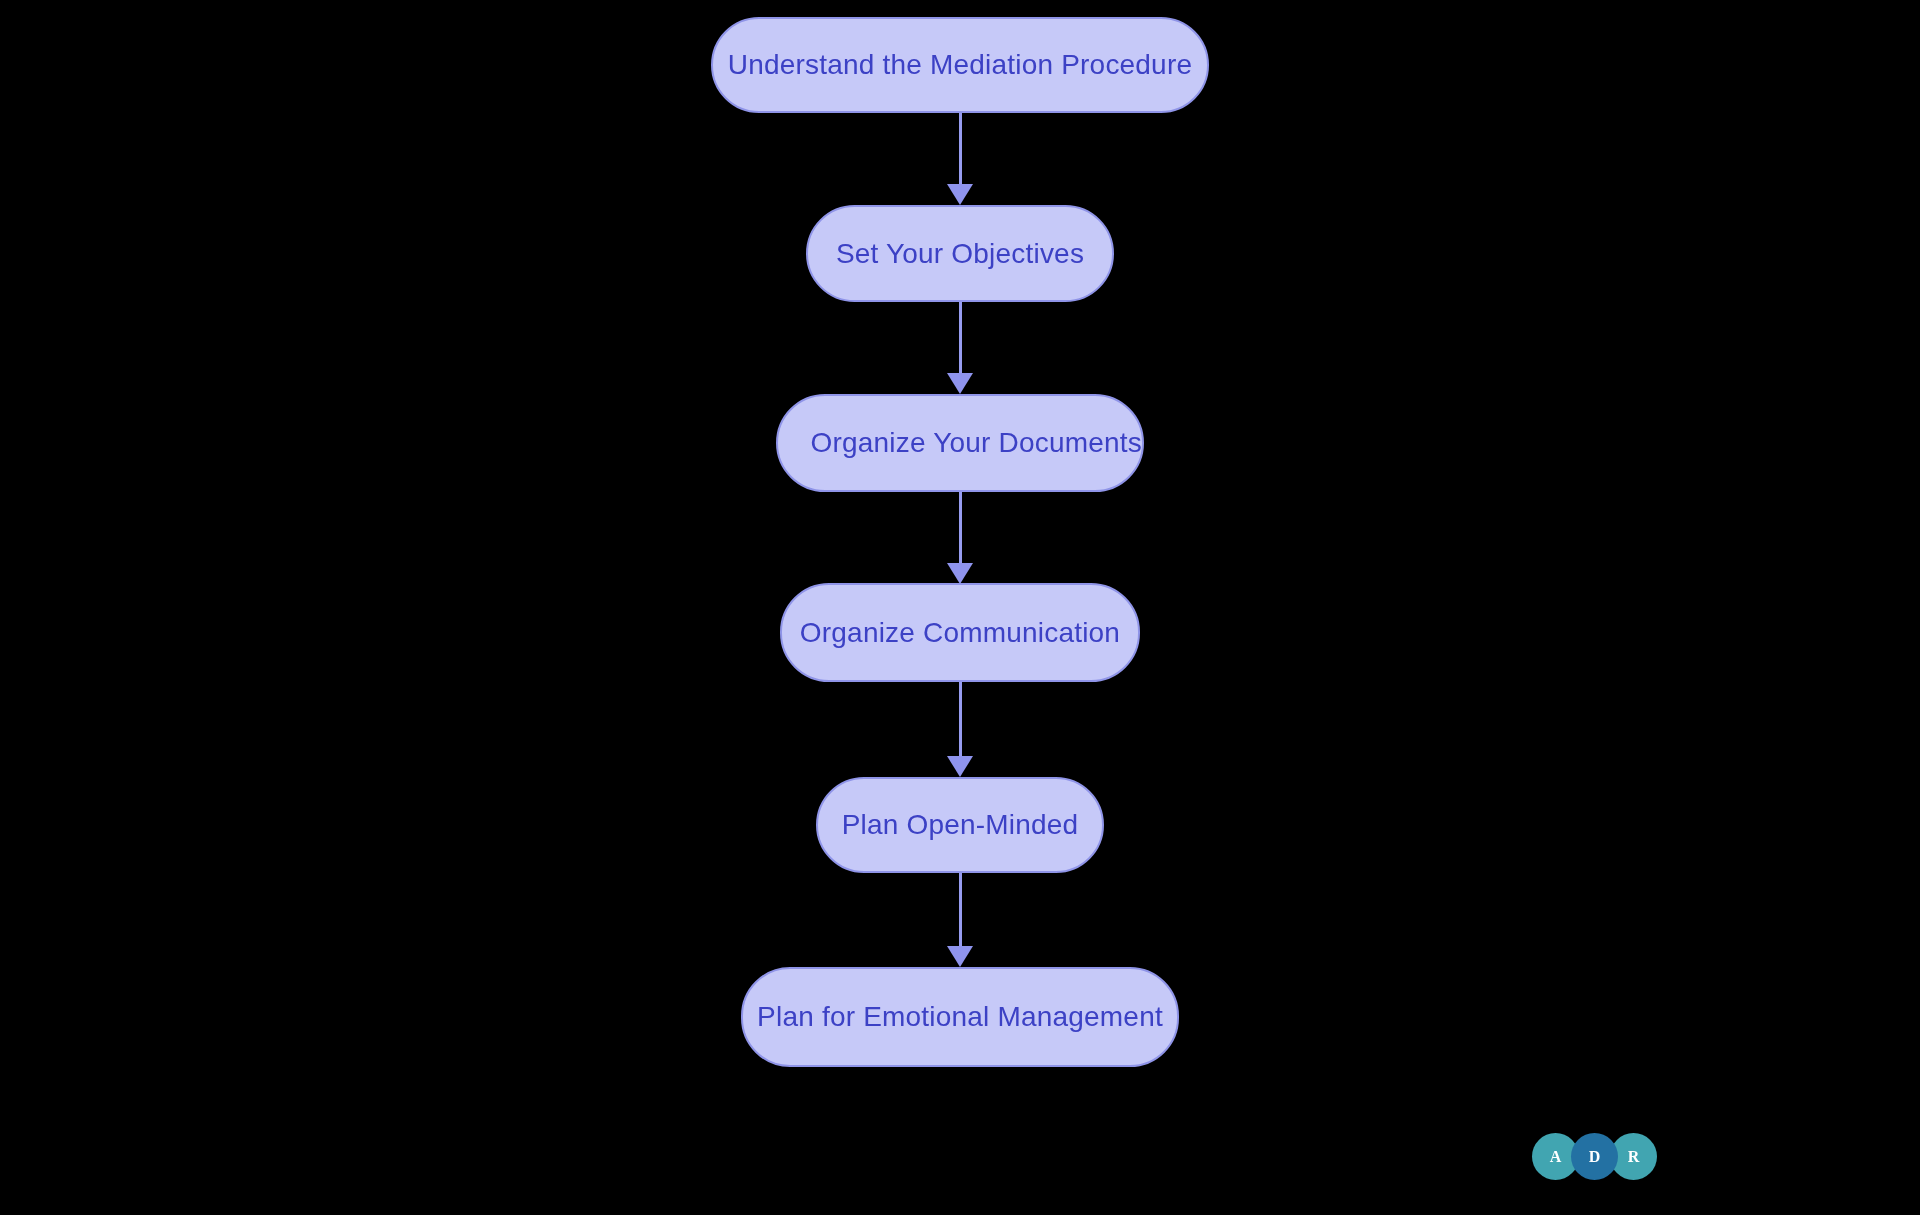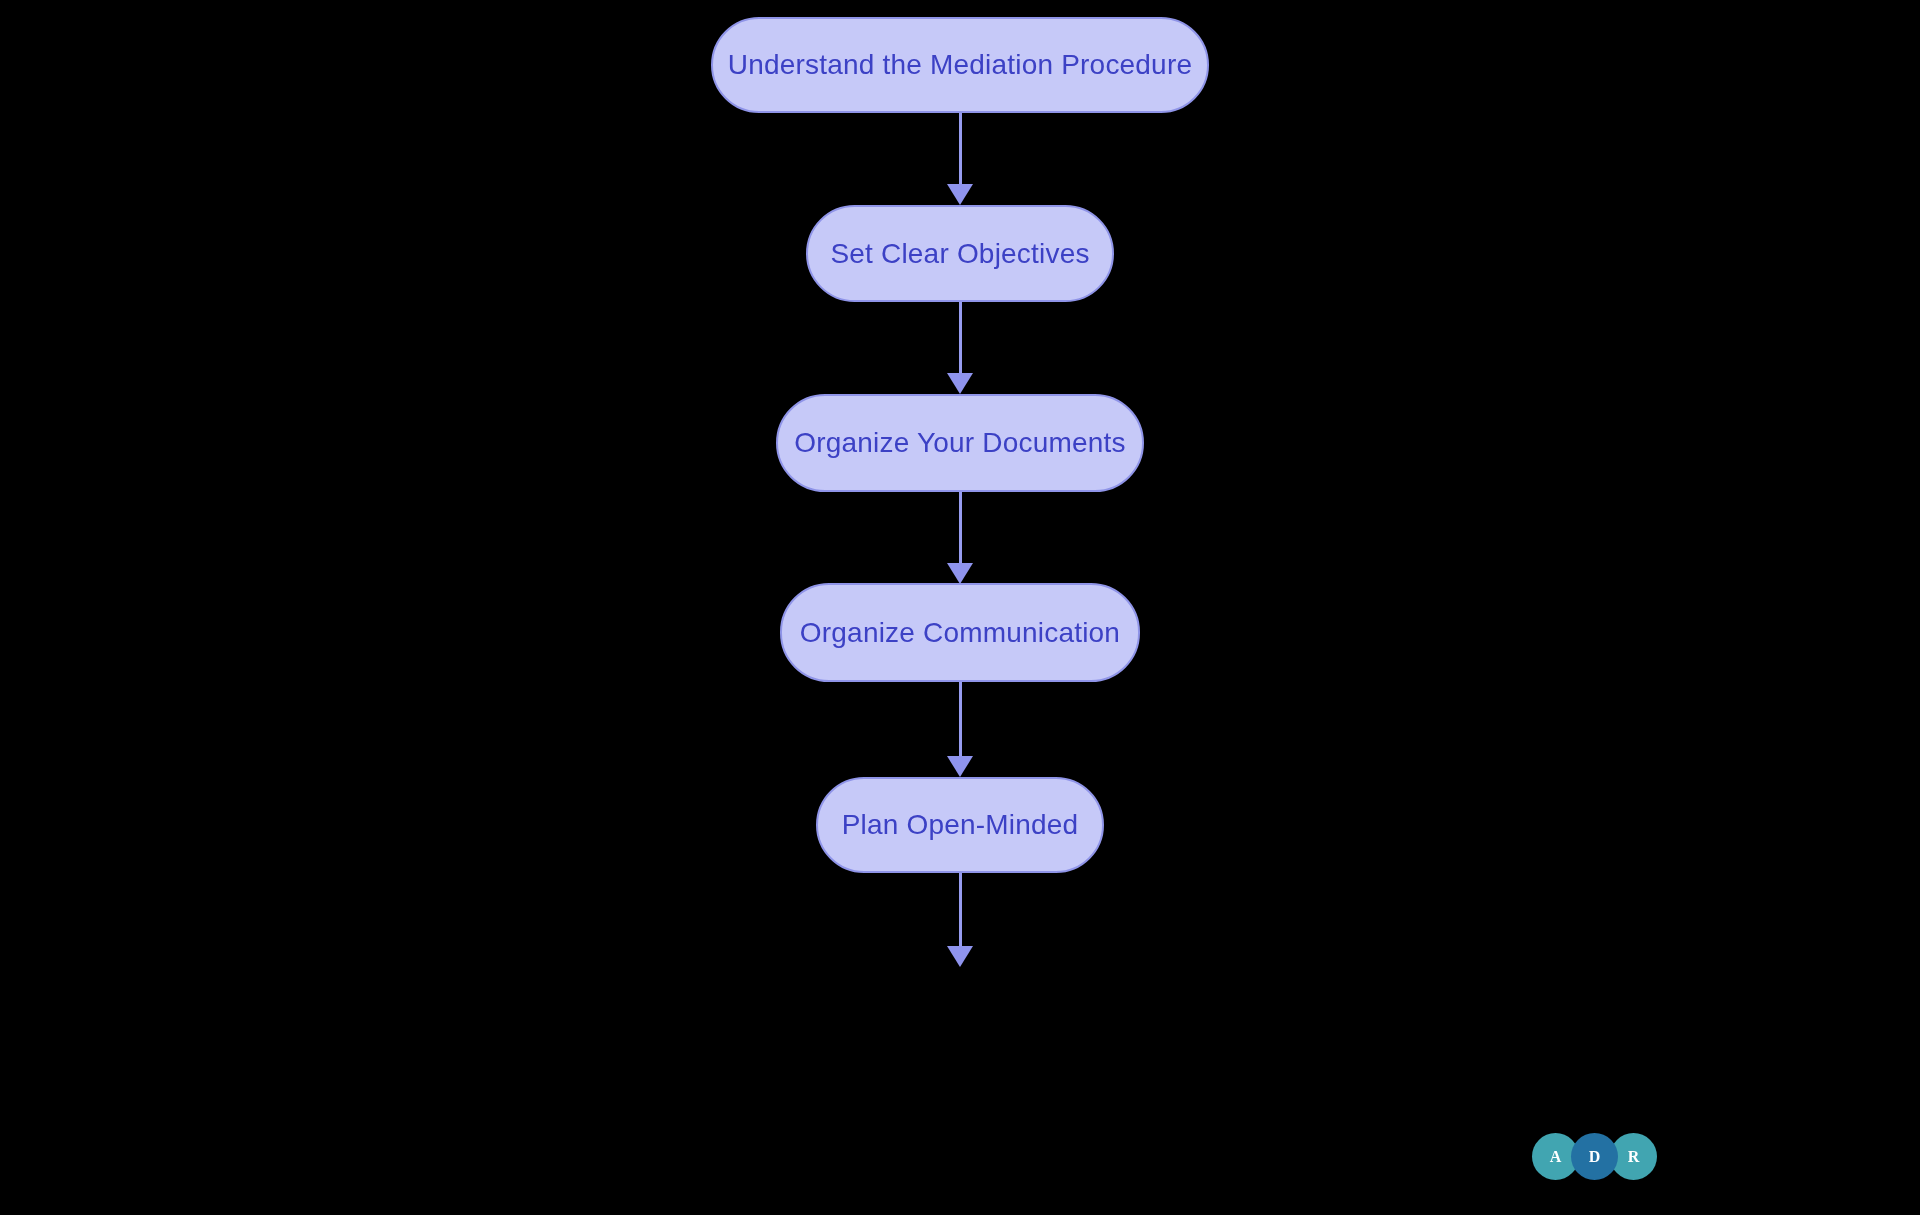--- a/index.html
+++ b/index.html
@@ -29,21 +29,21 @@
     justify-content: center;
   }
   .node span {
     color: #3c41c5;
     font-size: 28px;
     letter-spacing: 0.2px;
     white-space: nowrap;
   }
   .n1 { left: 711px; top: 17px;  width: 498px; height: 96px; }
   .n2 { left: 806px; top: 205px; width: 308px; height: 97px; }
-  .n3 { left: 776px; top: 394px; width: 368px; height: 98px; }
+  .n3 { left: 776px; top: 394px; width: 368px; height: 98px; justify-content: flex-end; }
   .n4 { left: 780px; top: 583px; width: 360px; height: 99px; }
   .n5 { left: 816px; top: 777px; width: 288px; height: 96px; }
   .n6 { left: 741px; top: 967px; width: 438px; height: 100px; }
 
   
   .connector {
     position: absolute;
     left: 947px;
     width: 26px;
   }
@@ -116,21 +116,21 @@
   <div class="node n1">
     <span>Understand the Mediation Procedure</span>
   </div>
 
   <div class="connector c1">
     <div class="line"></div>
     <div class="head"></div>
   </div>
 
   <div class="node n2">
-    <span>Set Clear Objectives</span>
+    <span>Set Your Objectives</span>
   </div>
 
   <div class="connector c2">
     <div class="line"></div>
     <div class="head"></div>
   </div>
 
   <div class="node n3">
     <span>Organize Your Documents</span>
   </div>
@@ -151,20 +151,23 @@
 
   <div class="node n5">
     <span>Plan Open-Minded</span>
   </div>
 
   <div class="connector c5">
     <div class="line"></div>
     <div class="head"></div>
   </div>
 
+  <div class="node n6">
+    <span>Plan for Emotional Management</span>
+  </div>
 
   <div class="logo">
     <span class="badge">
       <span class="circle a">A</span>
       <span class="circle d">D</span>
       <span class="circle r">R</span>
     </span>
   </div>
 
 </div>

